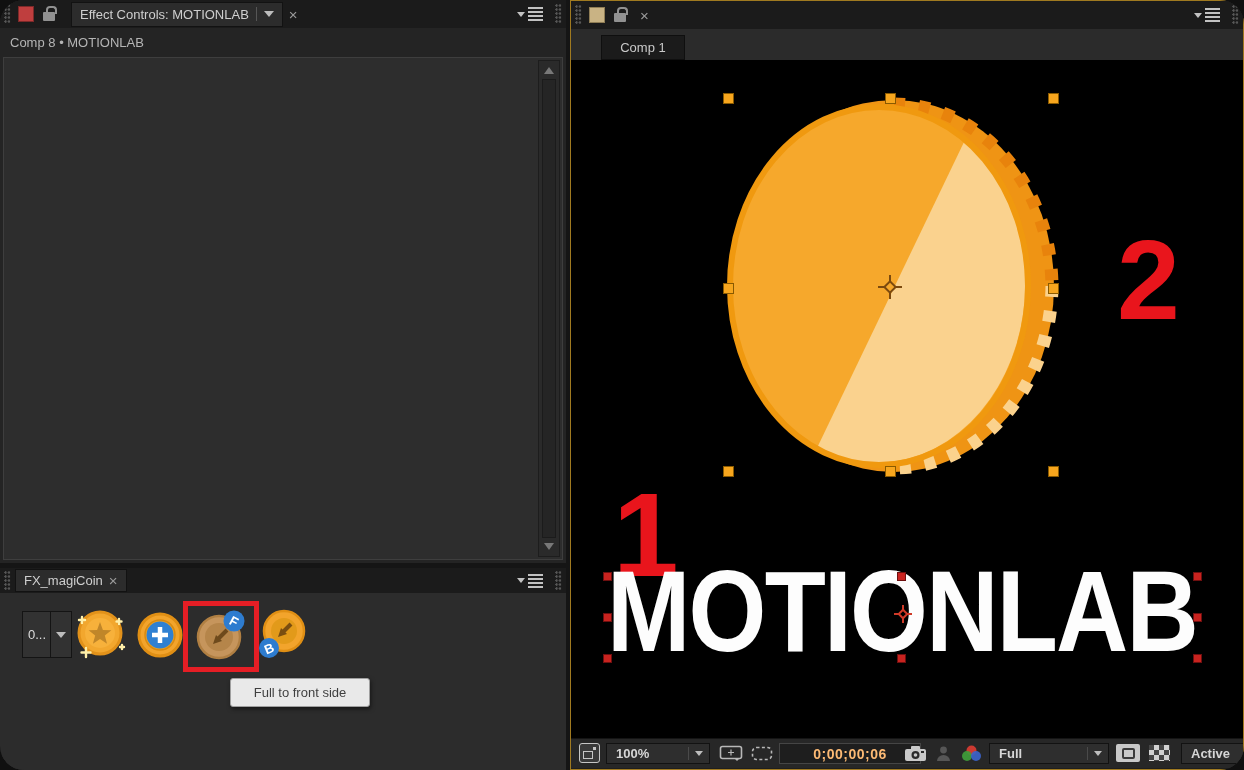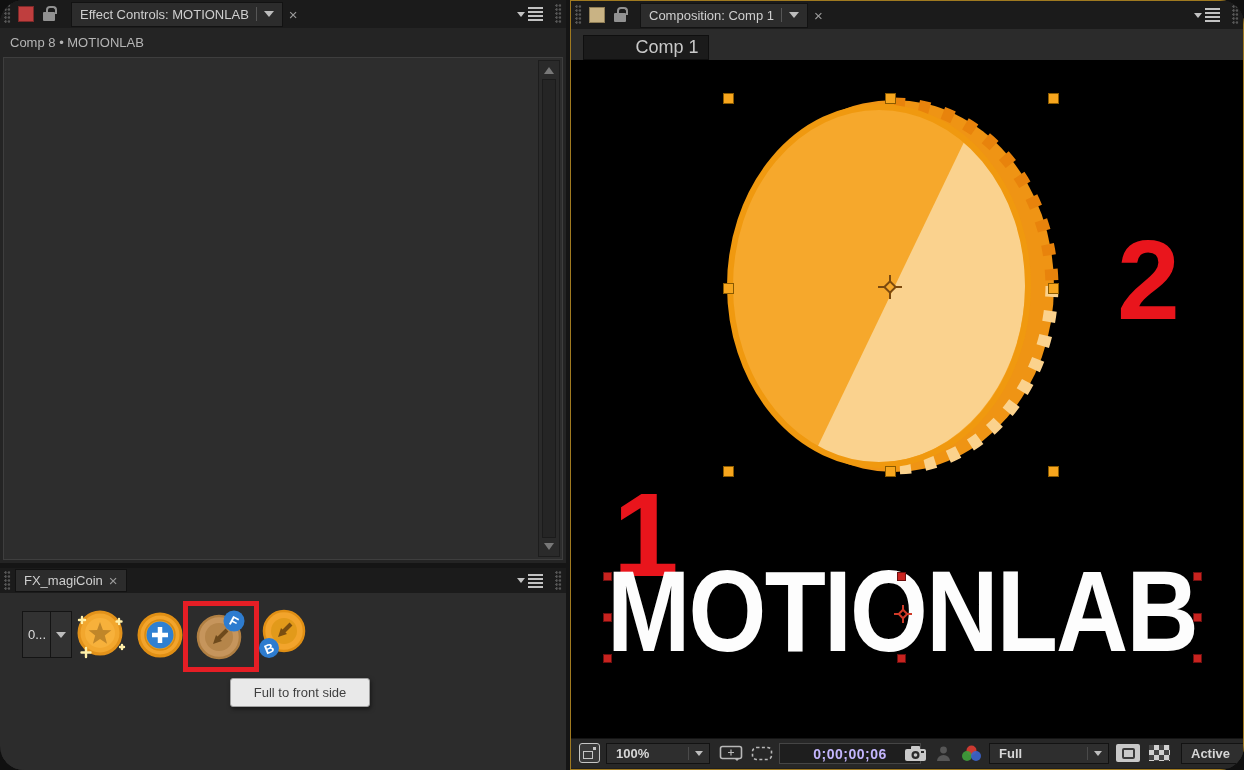--- a/index.html
+++ b/index.html
@@ -46,41 +46,41 @@
   #fx-preset .arr{width:20px;display:flex;align-items:center;justify-content:center;}
   .coin-btn{position:absolute;}
   #fx-highlight{position:absolute;left:181px;top:8px;width:66px;height:61px;border:5px solid #e51e25;}
   #fx-tooltip{position:absolute;left:228px;top:85px;width:138px;height:27px;background:#e9e9e9;
               border:1px solid #9f9f9f;border-radius:3px;box-shadow:1px 2px 4px rgba(0,0,0,.5);
               color:#3f3f3f;font-size:13px;display:flex;align-items:center;justify-content:center;}
   
   #comp-panel{left:570px;top:0;width:674px;height:770px;background:#1e1e1e;
               border:1px solid #a07a20;box-sizing:border-box;overflow:hidden;}
   #comp-row2{position:absolute;left:0;top:28px;right:0;height:31px;background:#2b2b2b;border-bottom:1px solid #151515;}
-  #comp-tab2{position:absolute;left:12px;top:6px;width:82px;height:23px;background:#1b1b1b;border:1px solid #0f0f0f;
-             display:flex;align-items:center;justify-content:center;font-size:18px;color:#c9c9c9;padding-left:42px;}
+  #comp-tab2{position:absolute;left:30px;top:6px;width:82px;height:23px;background:#1b1b1b;border:1px solid #0f0f0f;
+             display:flex;align-items:center;justify-content:center;font-size:13px;color:#c9c9c9;}
   #viewer{position:absolute;left:0;top:59px;width:672px;height:679px;background:#000;overflow:hidden;}
   .ho{position:absolute;width:11px;height:11px;background:#f7a61e;border:1px solid #8a5a00;box-sizing:border-box;}
   .hr{position:absolute;width:9px;height:9px;background:#c8231f;border:1px solid #6e0f0f;box-sizing:border-box;}
   .num{position:absolute;font-weight:bold;line-height:1;color:#e9151c;}
   #logo{position:absolute;left:36px;top:494px;font-size:115px;font-weight:bold;line-height:1;
         letter-spacing:-2px;color:#fdfdfd;white-space:nowrap;transform:scaleX(.87);transform-origin:left top;}
   
   #comp-toolbar{position:absolute;left:0;right:0;bottom:1px;height:29px;background:#272727;border-top:1px solid #141414;font-weight:bold;}
   .dd{position:absolute;top:4px;height:21px;background:#2e2e2e;border:1px solid #121212;
       display:flex;align-items:center;box-sizing:border-box;}
   .dd .lbl{flex:1;padding:0 9px;font-size:13px;color:#d6d6d6;text-align:left;white-space:nowrap;overflow:hidden;}
   .dd .ddsep{width:1px;height:13px;background:#4a4a4a;}
   .dd .tri{margin:0 6px;border-top-width:5px;border-left-width:4px;border-right-width:4px;}
   .tbtn{position:absolute;}
   #tb-preview{left:8px;top:4px;width:21px;height:20px;border:1px solid #c6c6c6;border-radius:3px;background:#3a3a3a;box-sizing:border-box;}
   #tb-preview::before{content:"";position:absolute;left:3px;bottom:3px;width:8px;height:6px;border:1px solid #c6c6c6;}
   #tb-preview::after{content:"";position:absolute;right:3px;top:3px;width:3px;height:3px;background:#c6c6c6;}
   #tb-time{left:208px;top:4px;width:142px;height:21px;background:#1e1e1e;border:1px solid #454545;
-           display:flex;align-items:center;justify-content:center;font-size:14px;color:#c4b5fd;letter-spacing:.5px;box-sizing:border-box;}
+           display:flex;align-items:center;justify-content:center;font-size:14px;color:#fdba74;letter-spacing:.5px;box-sizing:border-box;}
   #tb-roi{left:545px;top:5px;width:24px;height:18px;background:#c9c9c9;border-radius:2px;}
   #tb-roi::before{content:"";position:absolute;left:6px;top:4px;width:9px;height:7px;border:2px solid #3a3a3a;border-radius:2px;}
   #tb-checker{left:578px;top:6px;width:21px;height:16px;
       background-image:repeating-conic-gradient(#d2d2d2 0% 25%,#454545 25% 50%);background-size:10px 10px;}
 </style>
 </head>
 <body>
 
 <div id="app">
 
@@ -173,25 +173,20 @@
 
       <div id="fx-tooltip">Full to front side</div>
     </div>
   </section>
 
   <section class="abs" id="comp-panel">
     <div class="strip">
       <span class="grip"></span>
       <span class="swatch tan"></span>
       <span class="lock"></span>
-      <div class="tab" style="margin-left:6px;">
-        <span class="tab-label">Composition: Comp 1</span>
-        <span class="tab-sep"></span>
-        <span class="tri"></span>
-      </div>
       <span class="close">×</span>
       <span class="panelmenu">
         <span class="pm-tri"></span>
         <span class="pm-lines"></span>
       </span>
       <span class="grip"></span>
     </div>
 
     <div id="comp-row2">
       <div id="comp-tab2">Comp 1</div>

